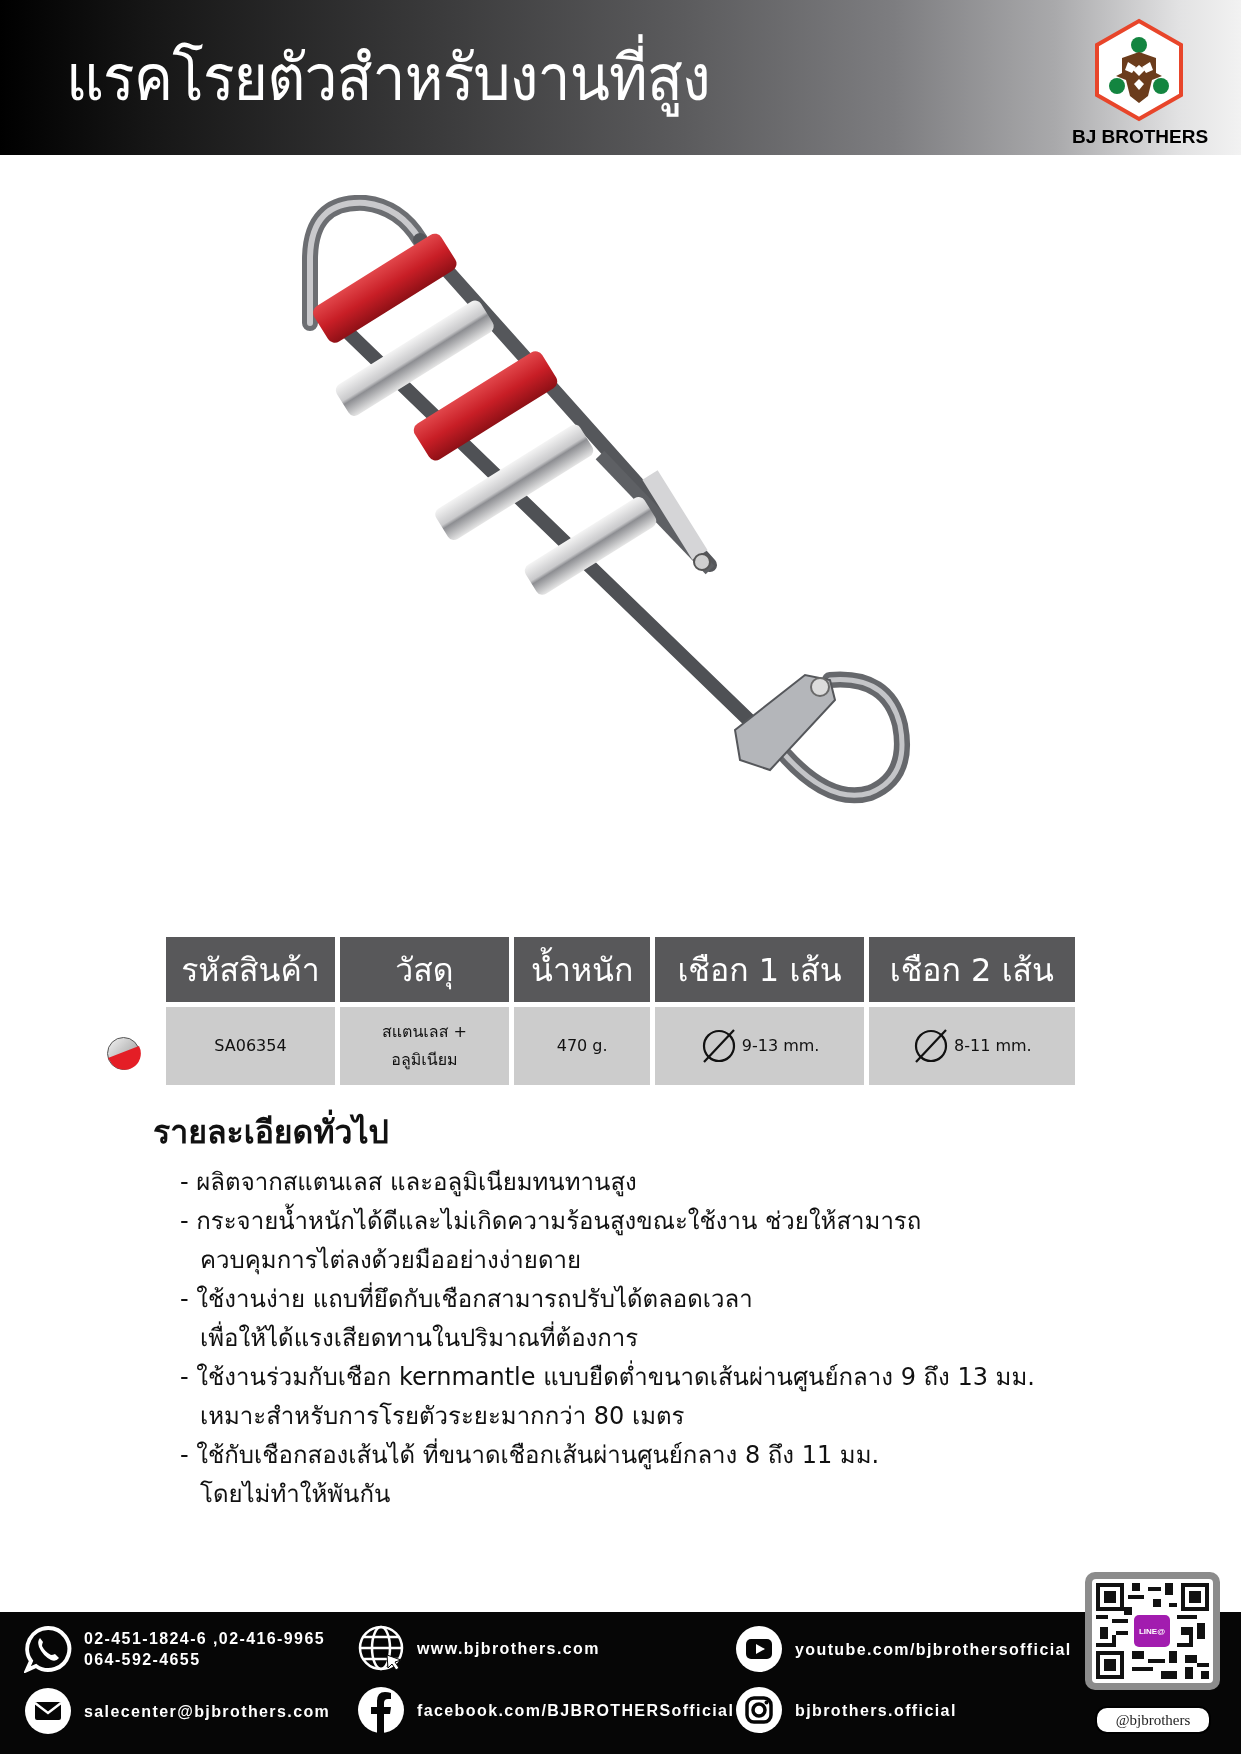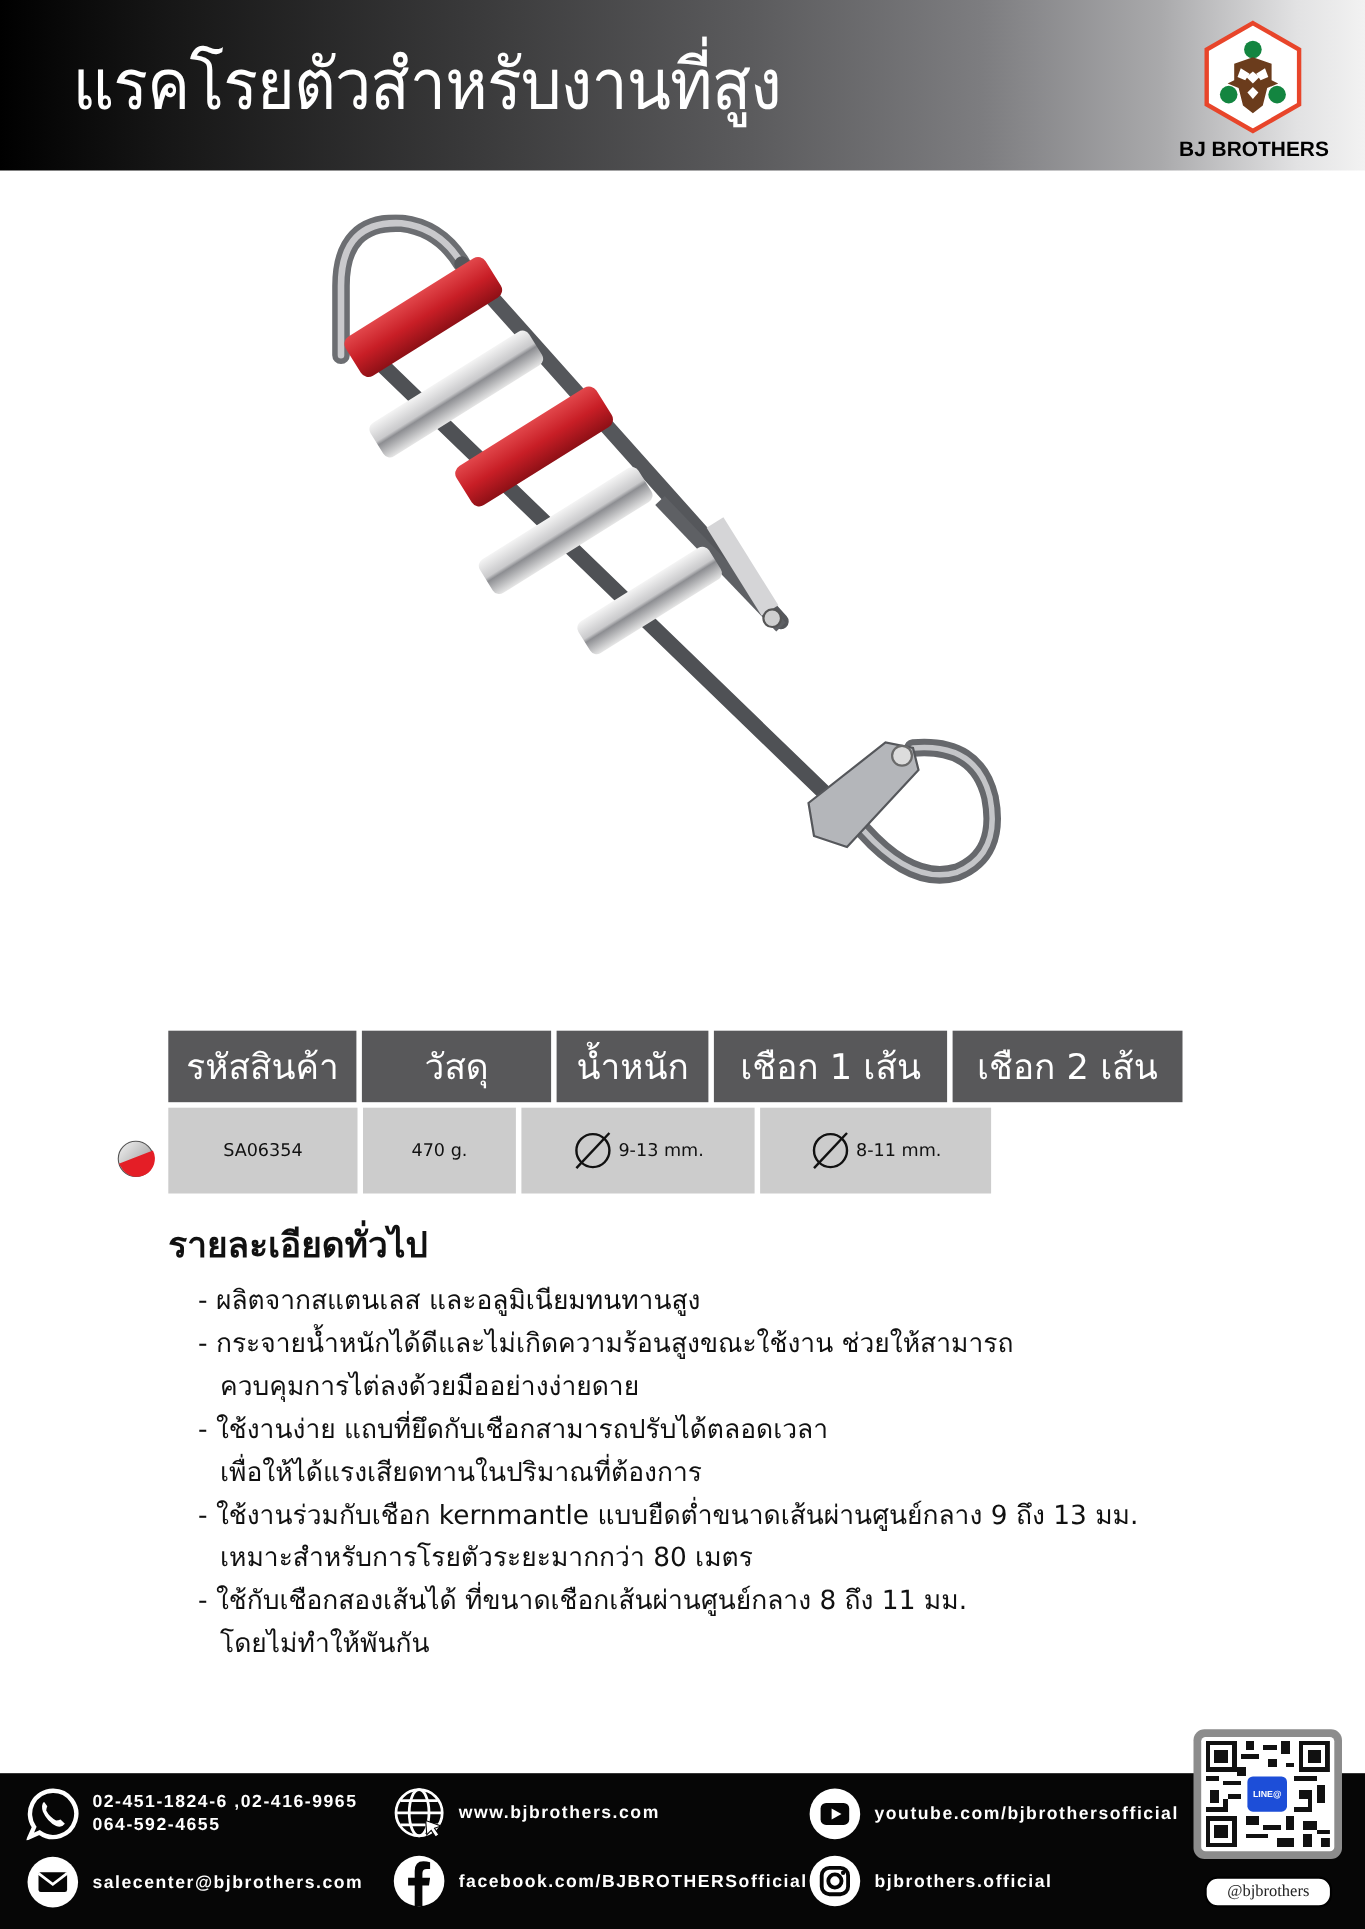--- a/index.html
+++ b/index.html
@@ -22,21 +22,21 @@
     position: absolute; left: 1060px; top: 126px; width: 160px; text-align: center;
     font-family: "Liberation Sans", sans-serif; font-weight: bold; font-size: 19px; color: #000000;
     letter-spacing: 0px;
   }
 
   
   .product-image { position: absolute; left: 270px; top: 195px; width: 700px; height: 710px; }
 
   
   .spec-table { position: absolute; left: 153px; top: 937px; width: 922px; }
-  .spec-row { display: flex; gap: 5px; }
+  .spec-row { display: flex; gap: 5px; margin-left: 13px; }
   .spec-row.head { height: 65px; }
   .spec-row.body { height: 78px; margin-top: 5px; }
   .cell { display: flex; align-items: center; justify-content: center; text-align: center; }
   .spec-row.head .cell { background: #58585a; color: #ffffff; font-size: 32px; line-height: 36px; }
   .spec-row.body .cell { background: #cccccc; color: #111111; font-size: 16px; line-height: 28px; }
   .c1 { width: 172px; } .c2 { width: 172px; } .c3 { width: 139px; } .c4 { width: 212px; } .c5 { width: 210px; }
   .diam { display: inline-flex; align-items: center; gap: 4px; }
   .diam svg { width: 38px; height: 38px; }
   .ball { position: absolute; left: 106px; top: 1036px; width: 35px; height: 35px; }
 
@@ -58,21 +58,21 @@
     margin-left: 12px; color: #ffffff; font-family: "Liberation Sans", sans-serif; font-weight: bold;
     font-size: 16px; line-height: 21px; letter-spacing: 1.4px;
   }
   .qr-wrap {
     position: absolute; left: 1085px; top: 1572px; width: 135px; height: 118px;
     background: #8c8c8c; border-radius: 10px; padding: 7px;
   }
   .qr { width: 121px; height: 104px; background: #ffffff; border-radius: 4px; position: relative; overflow: hidden; }
   .qr svg { position: absolute; left: 4px; top: 3px; width: 113px; height: 98px; }
   .line-badge {
-    position: absolute; left: 42px; top: 36px; width: 36px; height: 32px; background: #1d4ed8;
+    position: absolute; left: 42px; top: 36px; width: 36px; height: 32px; background: #a21caf;
     border-radius: 5px; color: #fff; font-size: 8px; font-weight: bold; display: flex; align-items: center; justify-content: center;
     font-family: "Liberation Sans", sans-serif;
   }
   .qr-tag {
     position: absolute; left: 1095px; top: 1706px; width: 116px; height: 28px;
     background: #ffffff; border: 2px solid #000000; border-radius: 12px;
     color: #222; font-size: 15px; display: flex; align-items: center; justify-content: center;
     font-family: Liberation Serif, serif;
   }
 </style>
@@ -165,20 +165,26 @@
 <div class="spec-table">
   <div class="spec-row head">
     <div class="cell c1">รหัสสินค้า</div>
     <div class="cell c2">วัสดุ</div>
     <div class="cell c3">น้ำหนัก</div>
     <div class="cell c4">เชือก 1 เส้น</div>
     <div class="cell c5">เชือก 2 เส้น</div>
   </div>
   <div class="spec-row body">
     <div class="cell c1">SA06354</div>
+    <div class="cell c2">
+      <div>
+        <div>สแตนเลส +</div>
+        <div>อลูมิเนียม</div>
+      </div>
+    </div>
     <div class="cell c3">470 g.</div>
     <div class="cell c4">
       <span class="diam">
         <svg viewBox="0 0 38 38">
           <circle cx="19" cy="19" r="15" fill="none" stroke="#111" stroke-width="2.2"></circle>
           <line x1="4" y1="35" x2="34" y2="3" stroke="#111" stroke-width="2.2"></line>
         </svg>
         <span>9-13 mm.</span>
       </span>
     </div>

